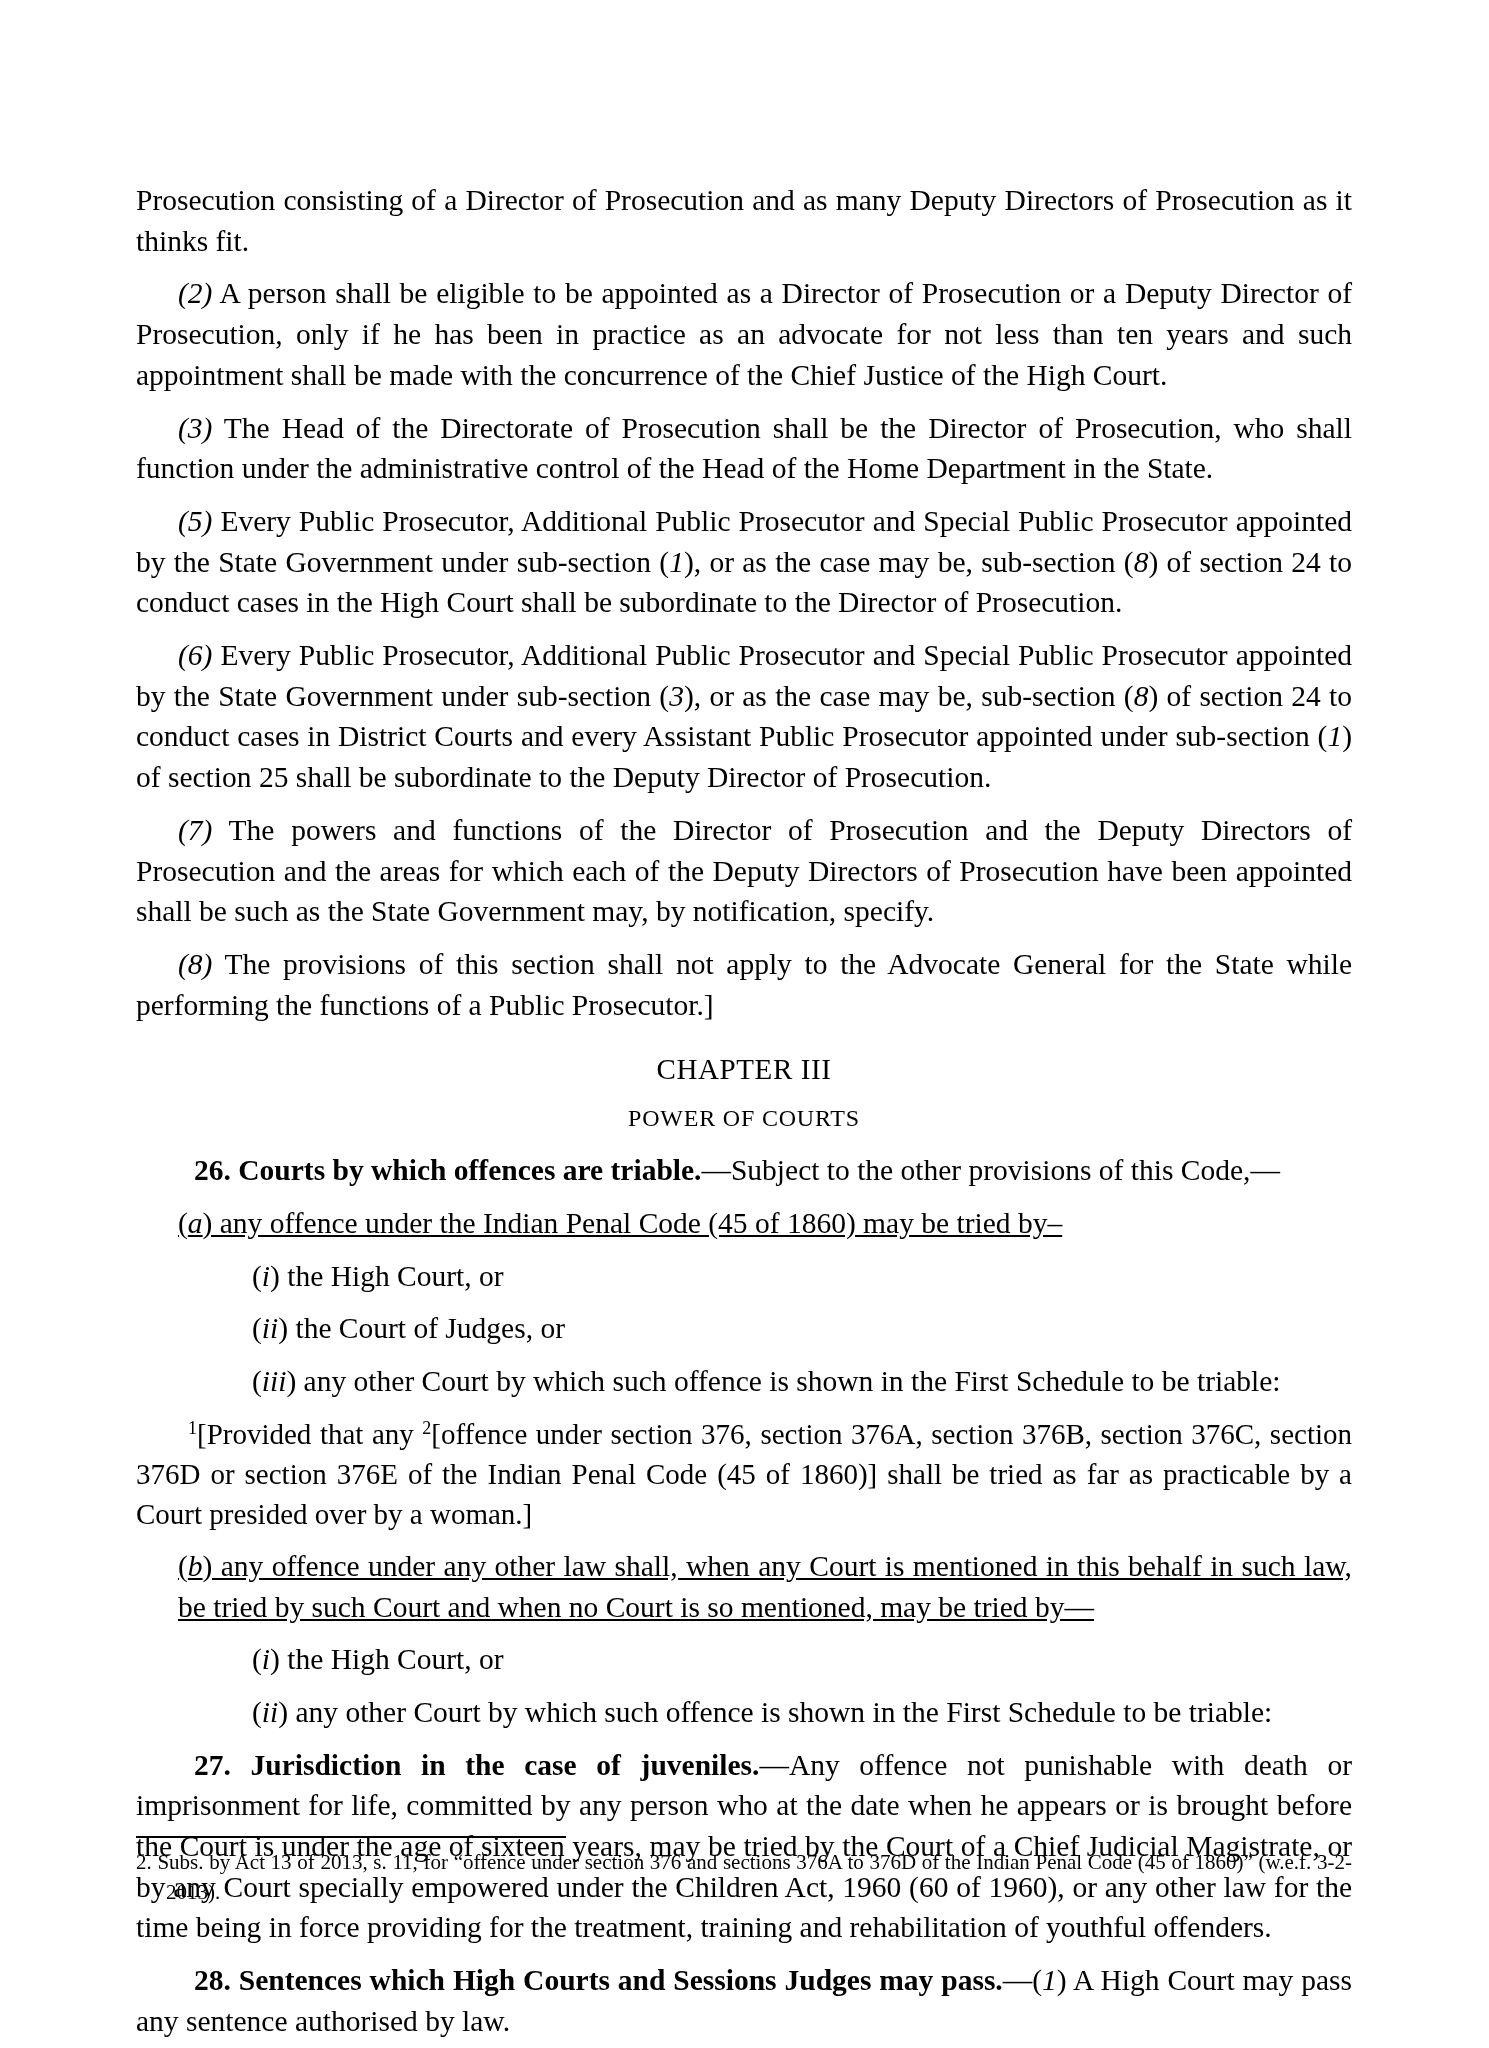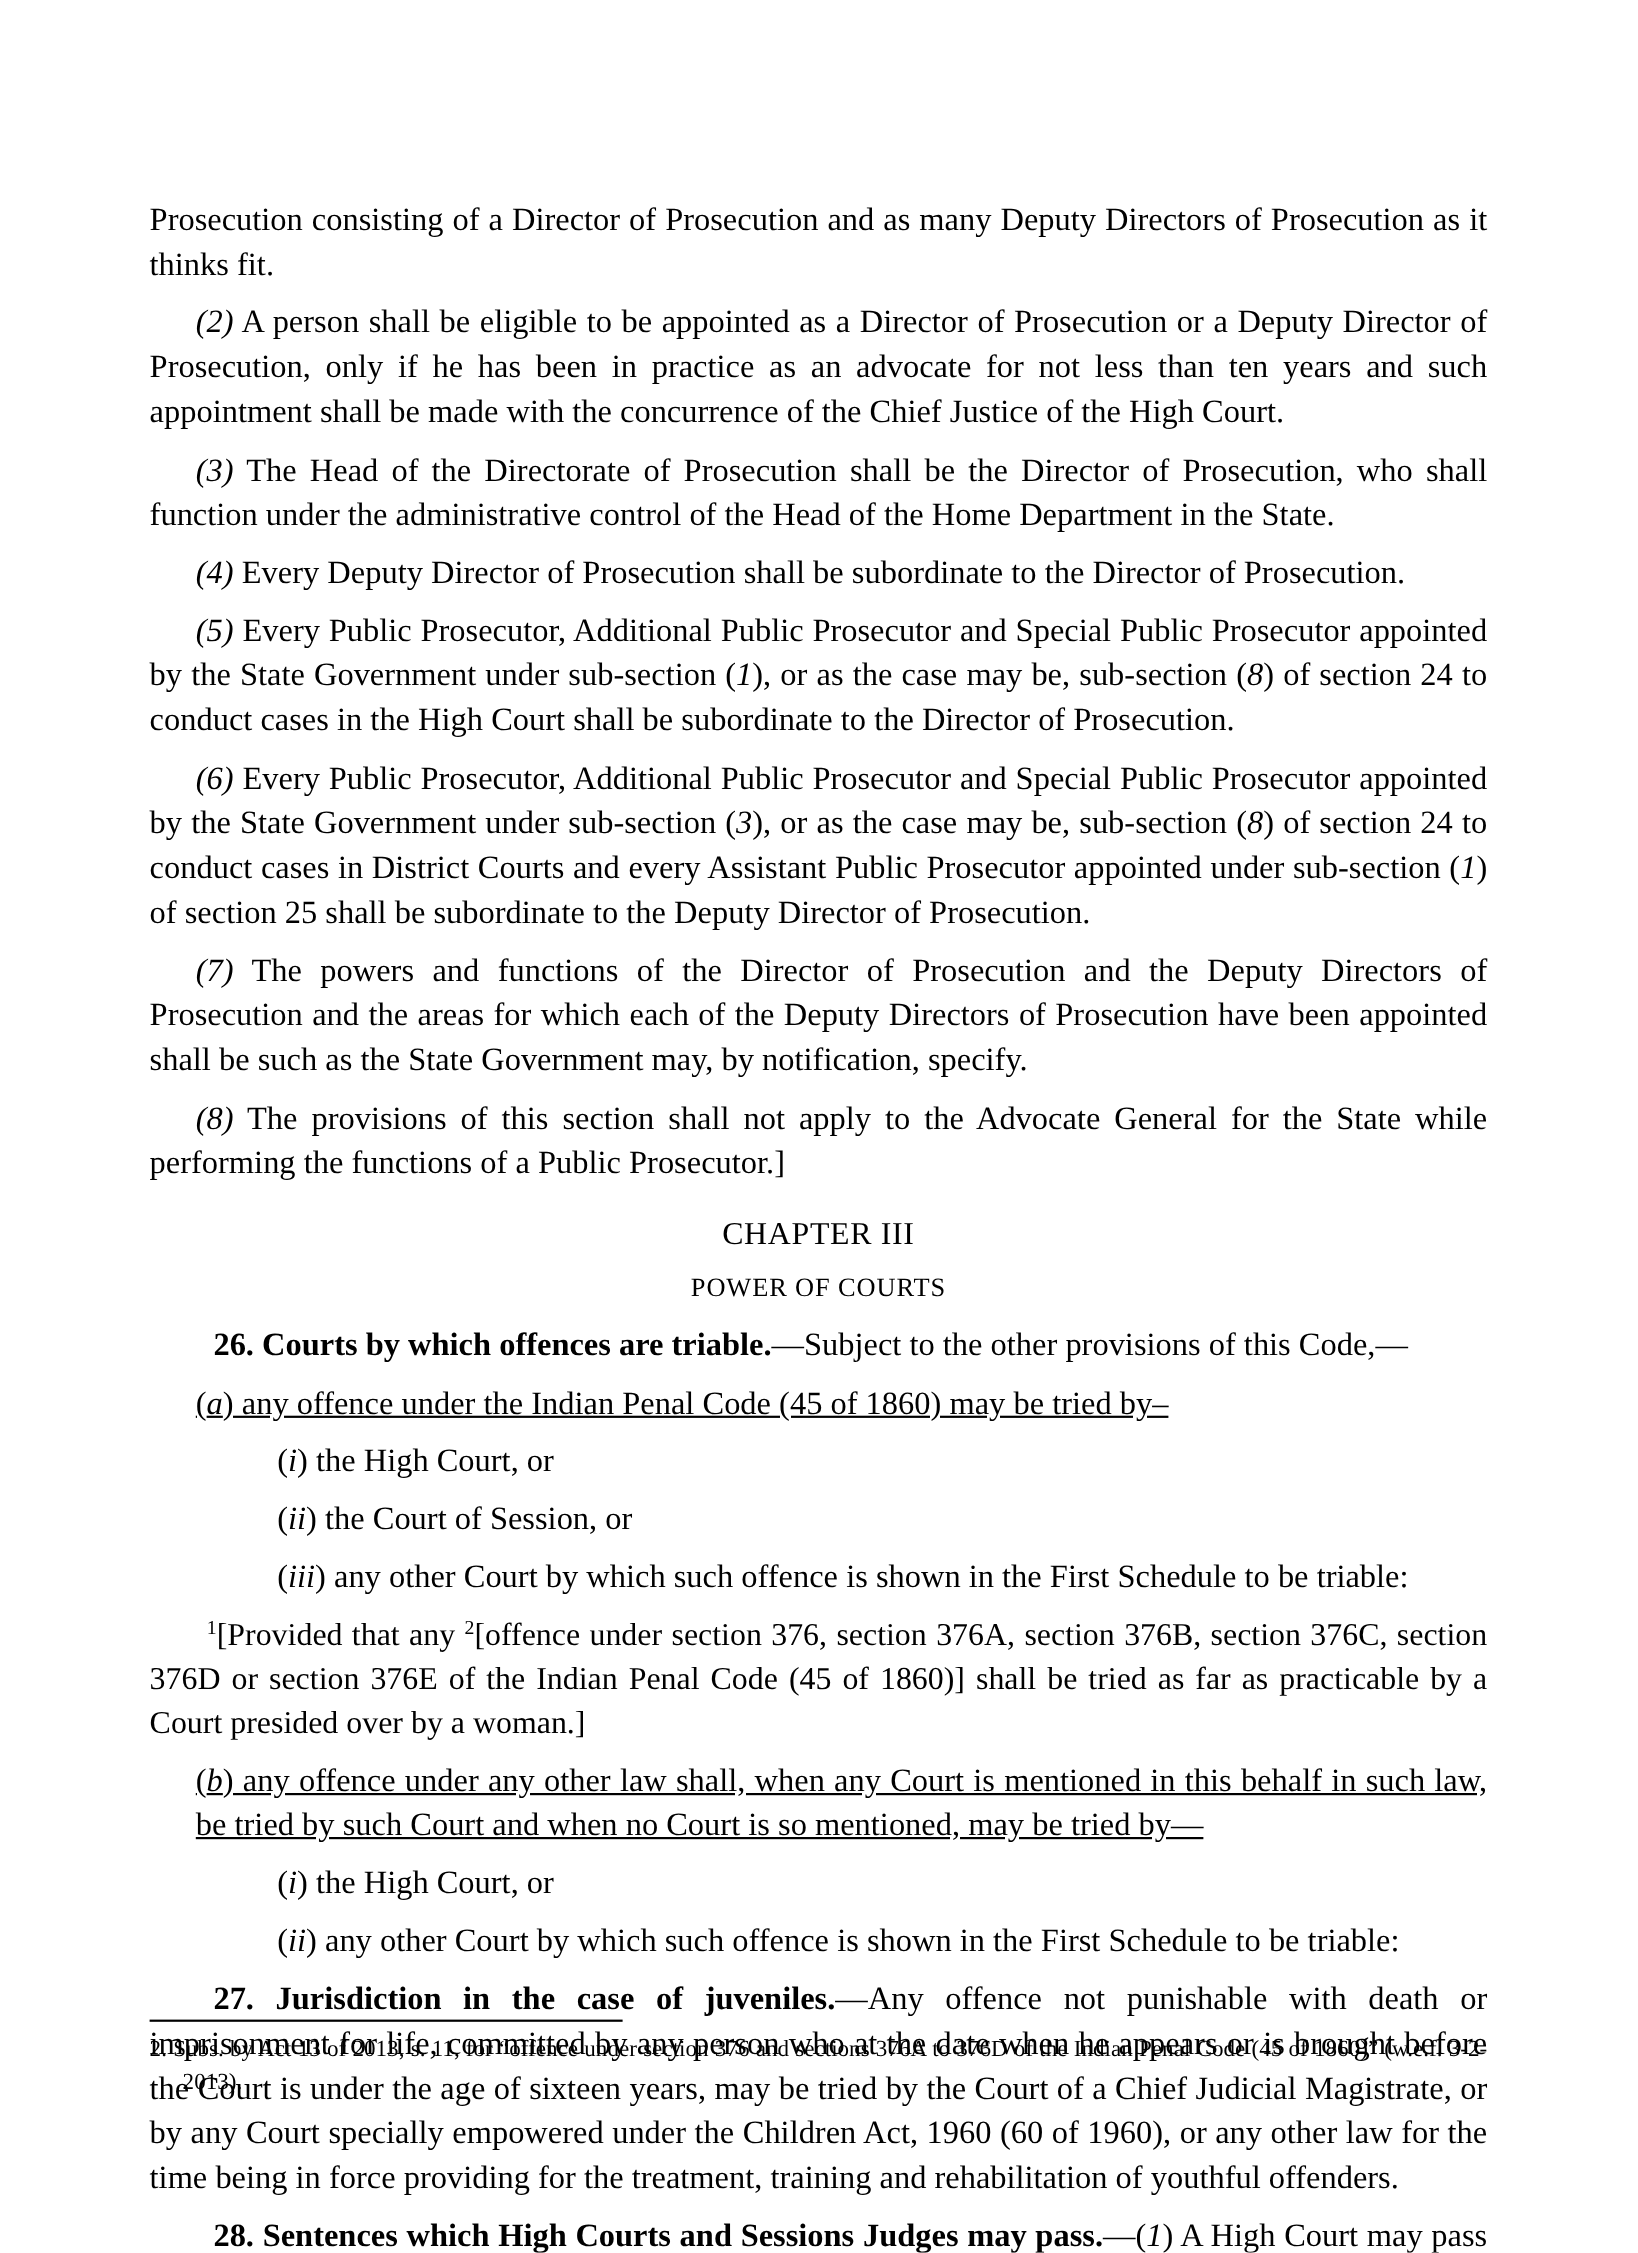--- a/index.html
+++ b/index.html
@@ -129,40 +129,39 @@
 <div id="page">
 
   <div id="content">
 
     <p class="para"><span>Prosecution consisting of a Director of Prosecution and as many Deputy Directors of Prosecution as it thinks fit.</span></p>
 
     <p class="para ind"><span class="it">(2)</span><span> A person shall be eligible to be appointed as a Director of Prosecution or a Deputy Director of Prosecution, only if he has been in practice as an advocate for not less than ten years and such appointment shall be made with the concurrence of the Chief Justice of the High Court.</span></p>
 
     <p class="para ind"><span class="it">(3)</span><span> The Head of the Directorate of Prosecution shall be the Director of Prosecution, who shall function under the administrative control of the Head of the Home Department in the State.</span></p>
 
-    <p class="para ind"><span class="it">(4)</span><span> Every Deputy Director of Prosecution shall be subordinate to the Director of Prosecution.</span></p>
 
     <p class="para ind"><span class="it">(5)</span><span> Every Public Prosecutor, Additional Public Prosecutor and Special Public Prosecutor appointed by the State Government under sub-section (</span><span class="it">1</span><span>), or as the case may be, sub-section (</span><span class="it">8</span><span>) of section 24 to conduct cases in the High Court shall be subordinate to the Director of Prosecution.</span></p>
 
     <p class="para ind"><span class="it">(6)</span><span> Every Public Prosecutor, Additional Public Prosecutor and Special Public Prosecutor appointed by the State Government under sub-section (</span><span class="it">3</span><span>), or as the case may be, sub-section (</span><span class="it">8</span><span>) of section 24 to conduct cases in District Courts and every Assistant Public Prosecutor appointed under sub-section (</span><span class="it">1</span><span>) of section 25 shall be subordinate to the Deputy Director of Prosecution.</span></p>
 
     <p class="para ind"><span class="it">(7)</span><span> The powers and functions of the Director of Prosecution and the Deputy Directors of Prosecution and the areas for which each of the Deputy Directors of Prosecution have been appointed shall be such as the State Government may, by notification, specify.</span></p>
 
     <p class="para ind"><span class="it">(8)</span><span> The provisions of this section shall not apply to the Advocate General for the State while performing the functions of a Public Prosecutor.]</span></p>
 
     <div class="chapter-head">CHAPTER III</div>
     <div class="chapter-sub">POWER OF COURTS</div>
 
     <p class="sec-para"><span class="bd">26.</span><span class="bd"> Courts by which offences are triable.</span><span>—</span><span>Subject to the other provisions of this Code,—</span></p>
 
     <p class="lvl1 flat"><span>(</span><span class="it">a</span><span>) any offence under the Indian Penal Code (45 of 1860) may be tried by–</span></p>
 
     <p class="lvl2"><span>(</span><span class="it">i</span><span>) the High Court, or</span></p>
 
-    <p class="lvl2"><span>(</span><span class="it">ii</span><span>) the Court of Session, or</span></p>
+    <p class="lvl2"><span>(</span><span class="it">ii</span><span>) the Court of Judges, or</span></p>
 
     <p class="lvl2"><span>(</span><span class="it">iii</span><span>) any other Court by which such offence is shown in the First Schedule to be  triable:</span></p>
 
     <p class="proviso"><sup class="fn">1</sup><span>[Provided that any </span><sup class="fn">2</sup><span>[offence under section 376, section 376A, section 376B, section 376C, section 376D or section 376E of the Indian Penal Code (45 of 1860)] shall be tried as far as practicable by a Court presided over by a woman.]</span></p>
 
     <p class="lvl1 flat"><span>(</span><span class="it">b</span><span>) any offence under any other law shall, when any Court is mentioned in  this behalf in such law, be tried by  such Court and when no Court is so mentioned, may be tried by—</span></p>
 
     <p class="lvl2"><span>(</span><span class="it">i</span><span>) the High Court, or</span></p>
 
     <p class="lvl2"><span>(</span><span class="it">ii</span><span>) any other Court by which such offence is shown in the First Schedule to be triable:</span></p>

